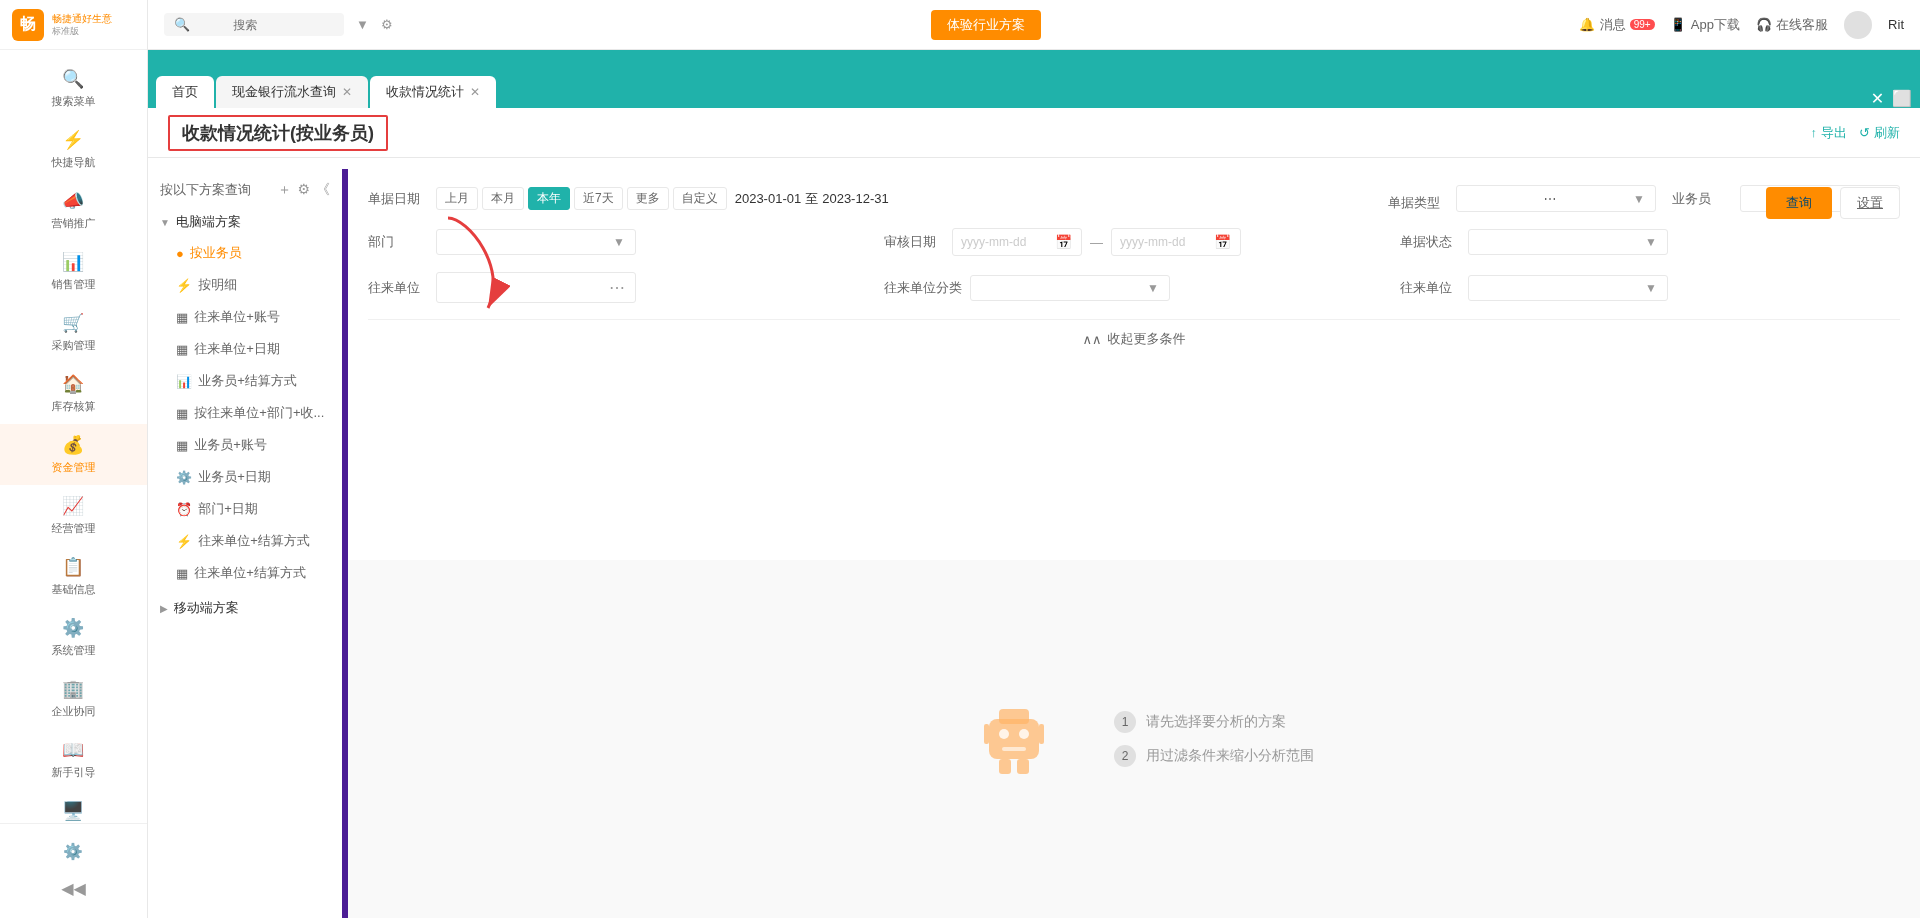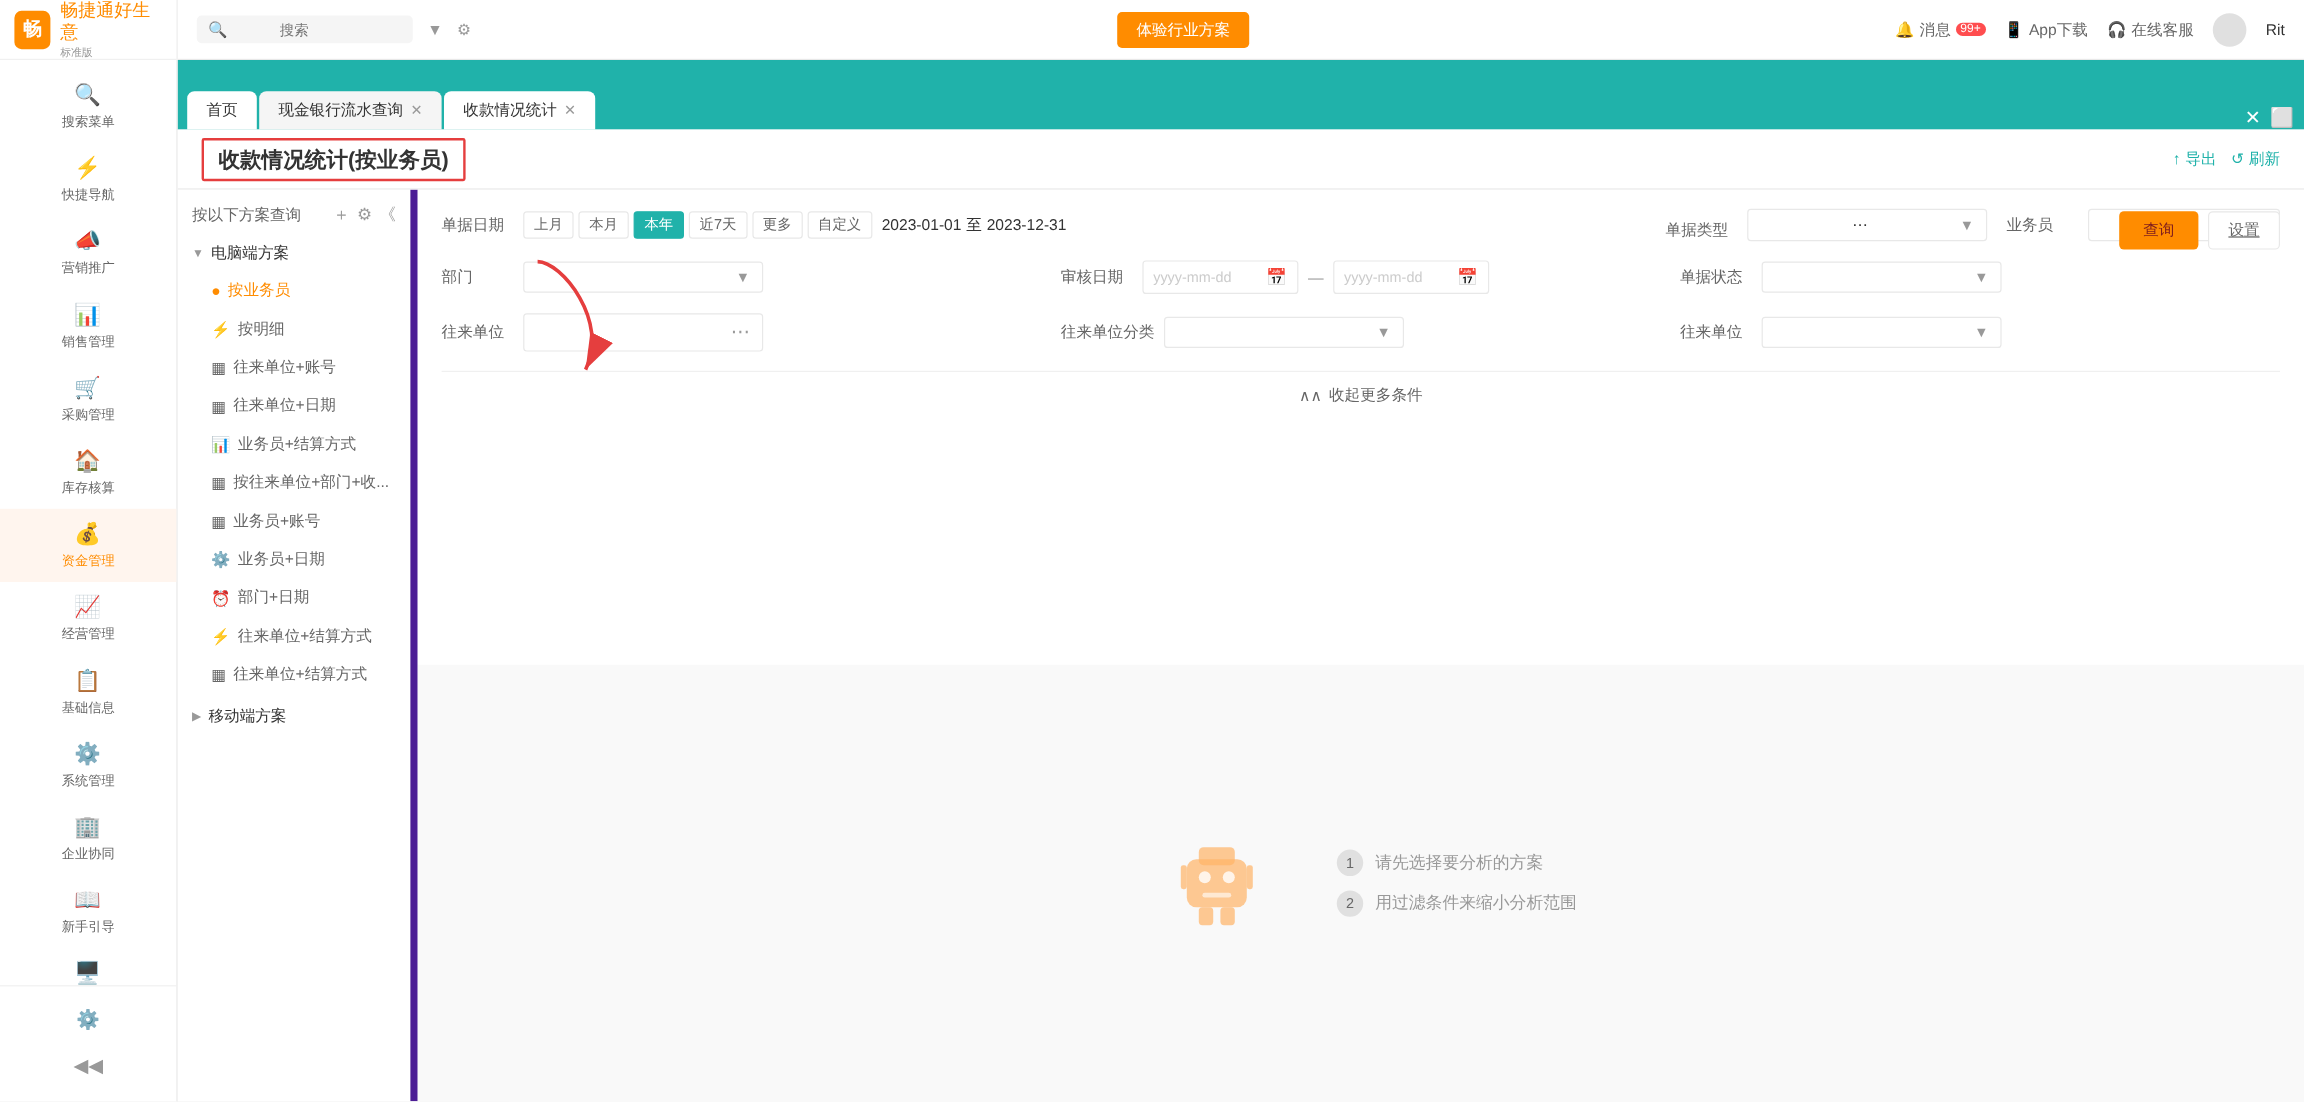--- a/index.html
+++ b/index.html
@@ -5,21 +5,21 @@
     * { box-sizing: border-box; margin: 0; padding: 0; }
     body { font-family: 'Microsoft YaHei', Arial, sans-serif; font-size: 13px; background: #f5f5f5; color: #333; overflow: hidden; }
 
     
     .app-container { display: flex; height: 918px; width: 1920px; }
 
     
     .sidebar { width: 148px; background: #fff; border-right: 1px solid #e8e8e8; display: flex; flex-direction: column; flex-shrink: 0; }
     .sidebar-logo { height: 50px; background: #fff; display: flex; align-items: center; padding: 0 12px; border-bottom: 1px solid #f0f0f0; }
     .logo-icon { width: 32px; height: 32px; background: #ff8c00; border-radius: 6px; display: flex; align-items: center; justify-content: center; color: white; font-weight: bold; font-size: 16px; margin-right: 8px; }
-    .logo-text { font-size: 15px; color: #ff8c00; line-height: 1.3; }
+    .logo-text { font-size: 10px; color: #ff8c00; line-height: 1.3; }
     .logo-badge { font-size: 9px; color: #999; }
     .sidebar-nav { flex: 1; overflow-y: auto; padding: 8px 0; }
     .sidebar-item { display: flex; flex-direction: column; align-items: center; padding: 10px 0; cursor: pointer; color: #666; transition: color 0.2s; }
     .sidebar-item.active { color: #ff8c00; background: #fff5ee; }
     .sidebar-item .icon { font-size: 18px; margin-bottom: 4px; }
     .sidebar-item .label { font-size: 11px; }
     .sidebar-bottom { padding: 10px 0; border-top: 1px solid #f0f0f0; }
     .sidebar-bottom-item { display: flex; flex-direction: column; align-items: center; padding: 8px 0; cursor: pointer; color: #999; }
     .sidebar-bottom-item .icon { font-size: 16px; margin-bottom: 2px; }
 
@@ -78,34 +78,34 @@
     .date-quick-btns { display: flex; align-items: center; gap: 4px; }
     .date-btn { padding: 2px 8px; border-radius: 3px; border: 1px solid #e8e8e8; background: #fff; font-size: 12px; cursor: pointer; color: #666; }
     .date-btn.active { background: #20b2aa; color: #fff; border-color: #20b2aa; }
     .date-range { display: flex; align-items: center; gap: 4px; font-size: 13px; color: #333; }
     .filter-select { display: flex; align-items: center; border: 1px solid #e8e8e8; border-radius: 3px; padding: 5px 10px; background: #fff; cursor: pointer; min-width: 160px; justify-content: space-between; }
     .date-input { border: 1px solid #e8e8e8; border-radius: 3px; padding: 5px 8px; background: #fff; font-size: 12px; color: #ccc; width: 130px; display: flex; align-items: center; justify-content: space-between; }
     .dash { color: #999; }
     .calendar-icon { color: #ccc; font-size: 14px; }
     .chevron-down { color: #999; font-size: 12px; }
     .more-btn { color: #999; font-size: 16px; cursor: pointer; }
-    .btn-primary { background: #ff8c00; color: #7f1d1d; border: none; border-radius: 4px; padding: 6px 20px; font-size: 13px; cursor: pointer; }
+    .btn-primary { background: #ff8c00; color: #0c4a6e; border: none; border-radius: 4px; padding: 6px 20px; font-size: 13px; cursor: pointer; }
     .btn-default { background: #fff; color: #666; border: 1px solid #e8e8e8; border-radius: 4px; padding: 6px 16px; font-size: 13px; cursor: pointer; text-decoration: underline; }
 
     
     .collapse-bar { display: flex; justify-content: center; align-items: center; padding: 10px 0; border-top: 1px solid #f0f0f0; cursor: pointer; color: #666; font-size: 13px; gap: 6px; }
 
     
     .empty-state { flex: 1; display: flex; flex-direction: column; align-items: center; justify-content: center; background: #f9f9f9; }
     .empty-content { display: flex; align-items: center; gap: 40px; }
     .empty-tips { display: flex; flex-direction: column; gap: 12px; }
     .empty-tip { display: flex; align-items: center; gap: 10px; color: #999; font-size: 14px; }
     .tip-num { width: 22px; height: 22px; border-radius: 50%; background: #e0e0e0; display: flex; align-items: center; justify-content: center; font-size: 12px; color: #666; flex-shrink: 0; }
 
-    .relative { position: relative; }
+    .relative { position: relative; gap: 11px; }
   </style>
 </head>
 <body>
 
 <div class="app-container">
 
   <div class="sidebar">
     <div class="sidebar-logo">
       <div class="logo-icon">畅</div>
       <div>

